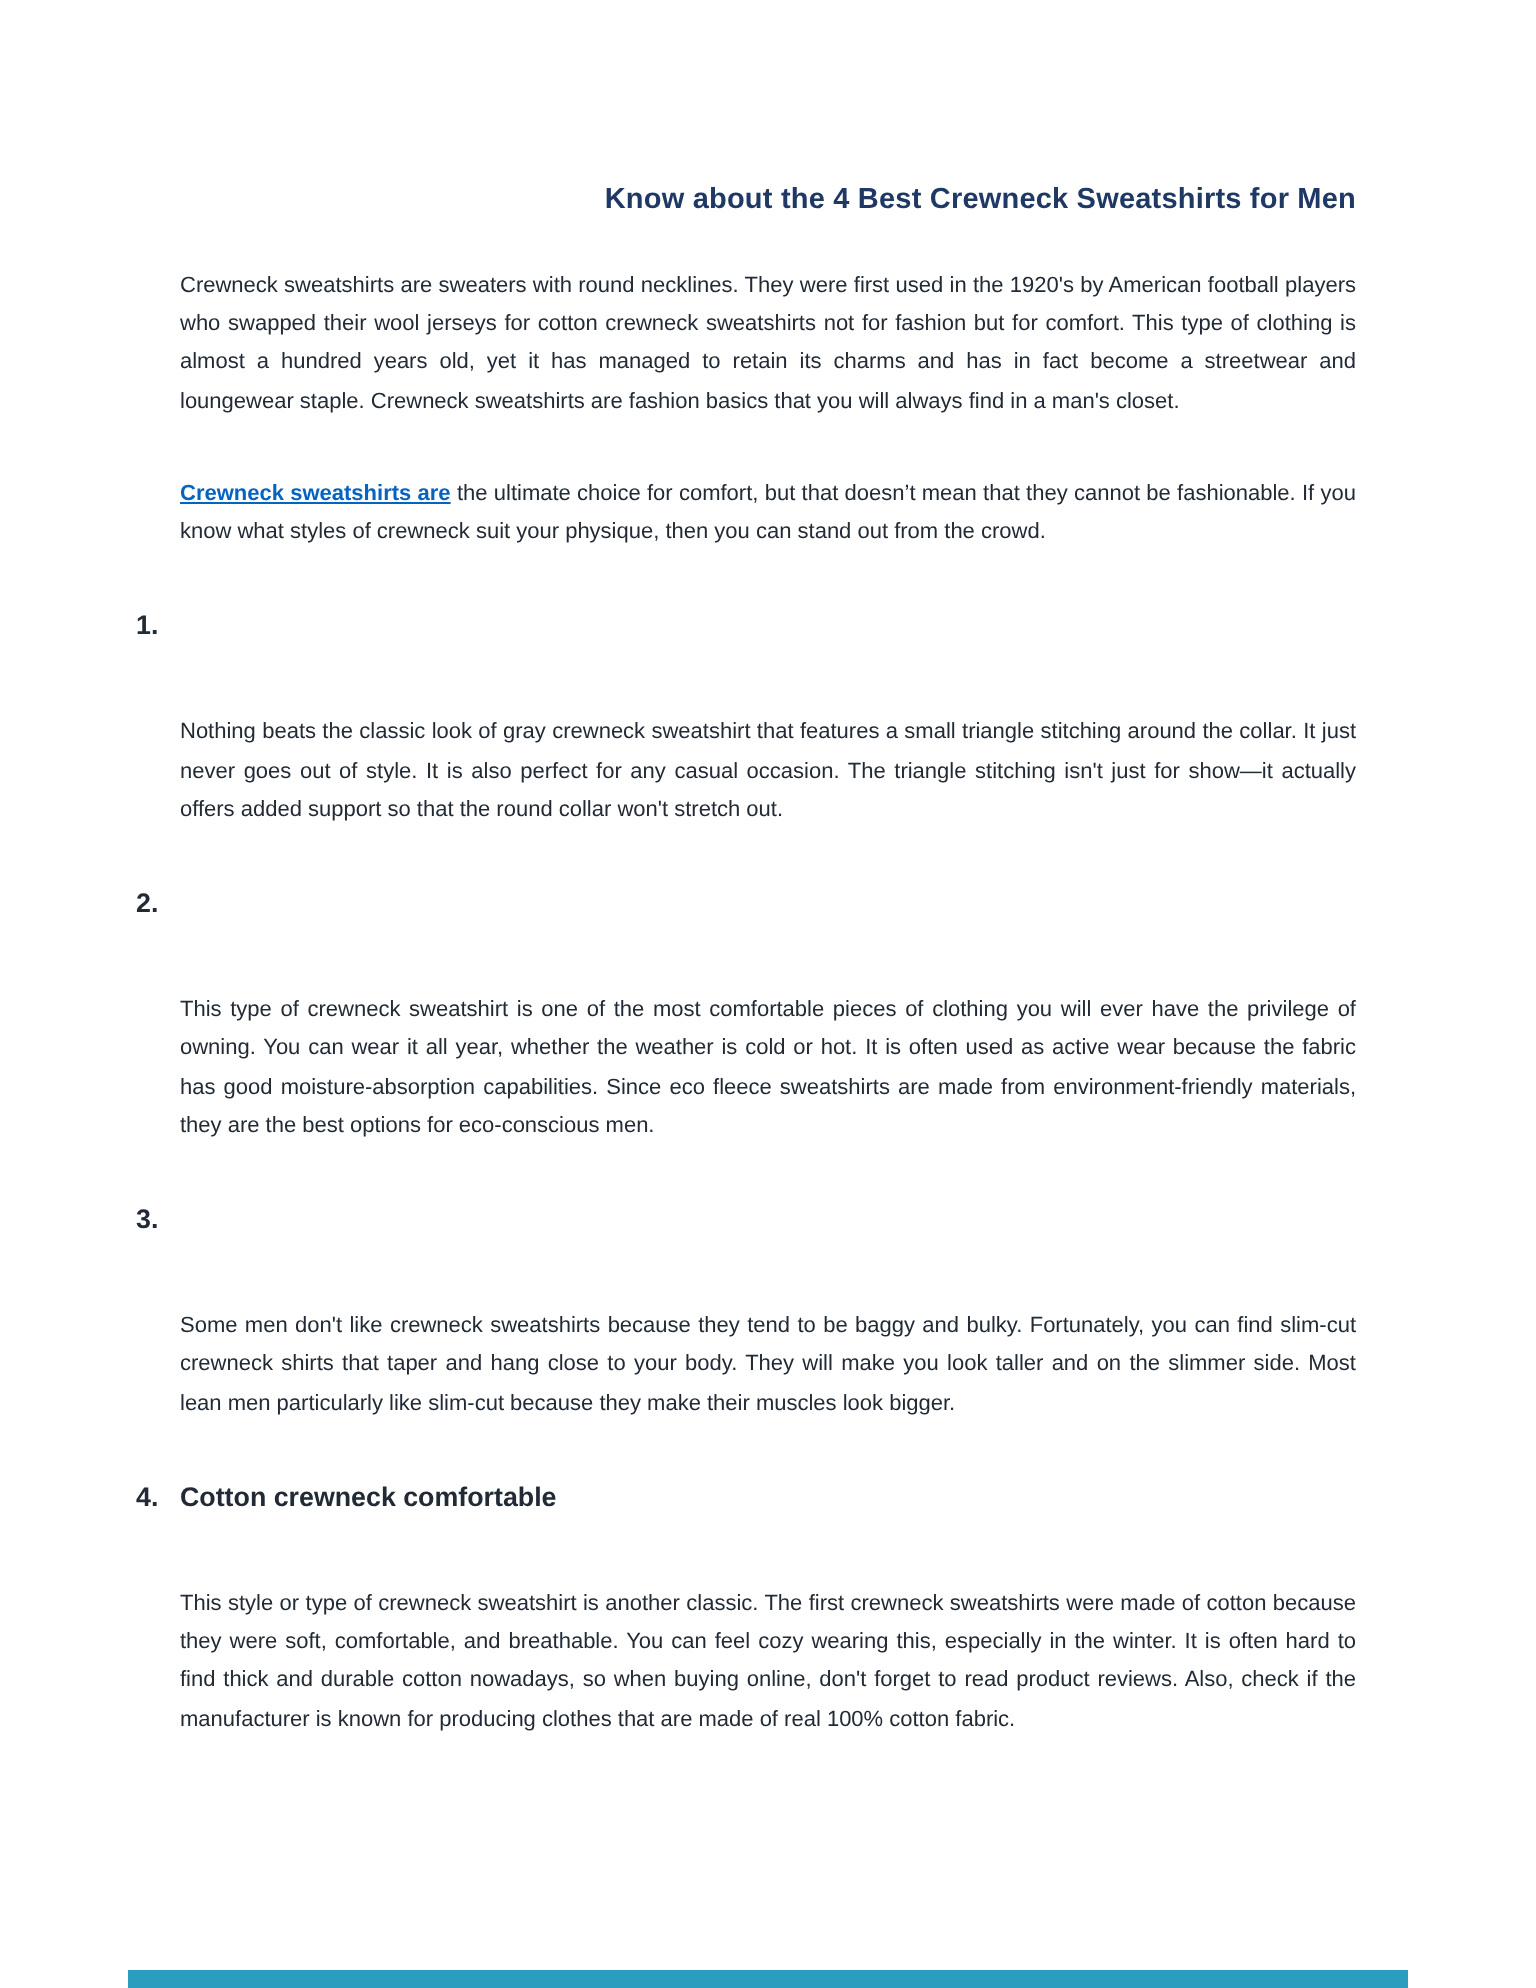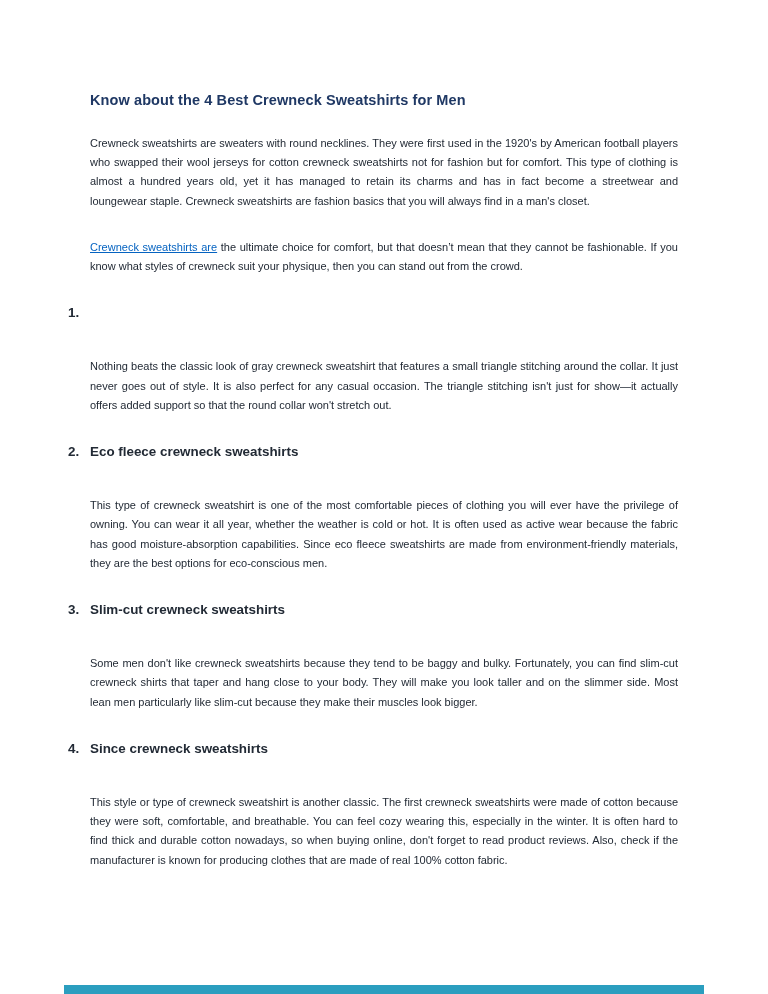--- a/index.html
+++ b/index.html
@@ -16,34 +16,35 @@
     color: #222A35;
   }
   .doc {
     padding: 92px 90px 0 90px;
     box-sizing: border-box;
   }
   .page-title {
     font-size: 14.5px;
     font-weight: 700;
     color: #1F3864;
-    text-align: left;
+    text-align: right;
     margin: 0 0 26px 0;
     letter-spacing: 0.1px;
   }
   .para {
     font-size: 11px;
     line-height: 19.2px;
     text-align: justify;
     margin: 0 0 27px 0;
   }
   .para a {
     color: #0563C1;
     text-decoration: underline;
     cursor: pointer;
+    font-weight: bold;
   }
   .section-heading {
     display: flex;
     margin: 0 0 17px -22px;
     font-size: 13.4px;
     font-weight: 700;
     line-height: 19.2px;
   }
   .section-num {
     width: 22px;
@@ -76,36 +77,34 @@
   <div class="section">
     <div class="section-heading">
       <span class="section-num">1.</span>
     </div>
     <p class="para section-body">Nothing beats the classic look of gray crewneck sweatshirt that features a small triangle stitching around the collar. It just never goes out of style. It is also perfect for any casual occasion. The triangle stitching isn't just for show—it actually offers added support so that the round collar won't stretch out.</p>
   </div>
 
   <div class="section">
     <div class="section-heading">
       <span class="section-num">2.</span>
-      <span class="section-title">Eco fleece crewneck sweatshirts</span>
     </div>
     <p class="para section-body">This type of crewneck sweatshirt is one of the most comfortable pieces of clothing you will ever have the privilege of owning. You can wear it all year, whether the weather is cold or hot. It is often used as active wear because the fabric has good moisture-absorption capabilities. Since eco fleece sweatshirts are made from environment-friendly materials, they are the best options for eco-conscious men.</p>
   </div>
 
   <div class="section">
     <div class="section-heading">
       <span class="section-num">3.</span>
-      <span class="section-title">Slim-cut crewneck sweatshirts</span>
     </div>
     <p class="para section-body">Some men don't like crewneck sweatshirts because they tend to be baggy and bulky. Fortunately, you can find slim-cut crewneck shirts that taper and hang close to your body. They will make you look taller and on the slimmer side. Most lean men particularly like slim-cut because they make their muscles look bigger.</p>
   </div>
 
   <div class="section">
     <div class="section-heading">
       <span class="section-num">4.</span>
-      <span class="section-title">Since crewneck sweatshirts</span>
+      <span class="section-title">Cotton crewneck comfortable</span>
     </div>
     <p class="para section-body">This style or type of crewneck sweatshirt is another classic. The first crewneck sweatshirts were made of cotton because they were soft, comfortable, and breathable. You can feel cozy wearing this, especially in the winter. It is often hard to find thick and durable cotton nowadays, so when buying online, don't forget to read product reviews. Also, check if the manufacturer is known for producing clothes that are made of real 100% cotton fabric.</p>
   </div>
 
 </div>
 
 <div class="next-page-bar"></div>
 
 </body></html>

